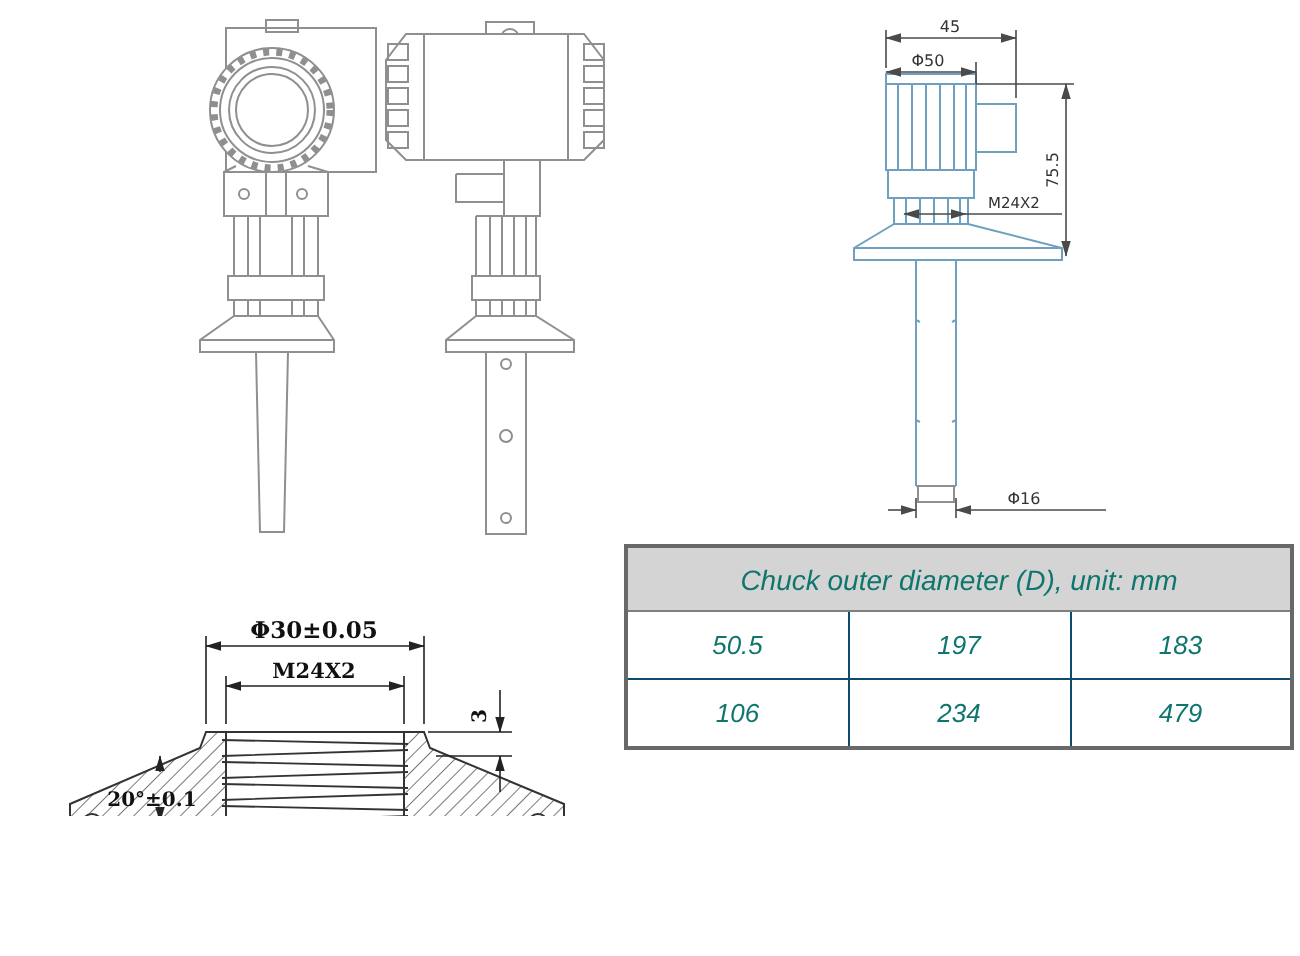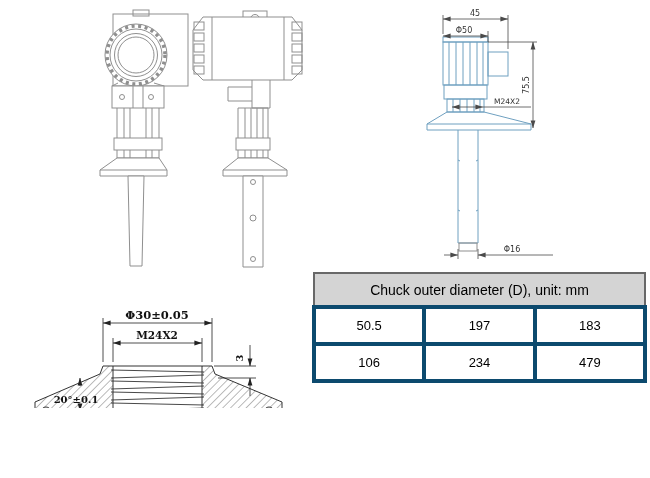--- a/index.html
+++ b/index.html
@@ -13,29 +13,30 @@
     fill:#333;
   }
   .cad-serif { font-family:"DejaVu Serif", serif; font-weight:bold; fill:#111; }
 
   
   .spec-table-wrap { position:absolute; left:312px; top:272px; width:335px; }
   table.spec {
     width:100%; border-collapse:collapse; table-layout:fixed;
     border:2px solid #686868;
     font-family:"Liberation Sans", sans-serif;
-    color:#000000;
+    color:#0f766e;
+    font-style:italic;
   }
   table.spec th {
     background:#d4d4d4; font-weight:400; font-size:14px;
     height:29px; border:1px solid #7f7f7f; text-align:center;
   }
   table.spec td {
     font-size:13px; height:31px; text-align:center;
-    border:4px solid #0c4a6e; background:#ffffff;
+    border:1px solid #0c4a6e; background:#ffffff;
   }
   table.spec tr.alt td { background:#d4d4d4; }
 </style>
 </head>
 <body>
 
 <div class="page">
 
   <svg style="left:60px; top:0;" width="260" height="275" viewBox="60 0 260 275" fill="none" stroke="#8f8f8f" stroke-width="1">
 

